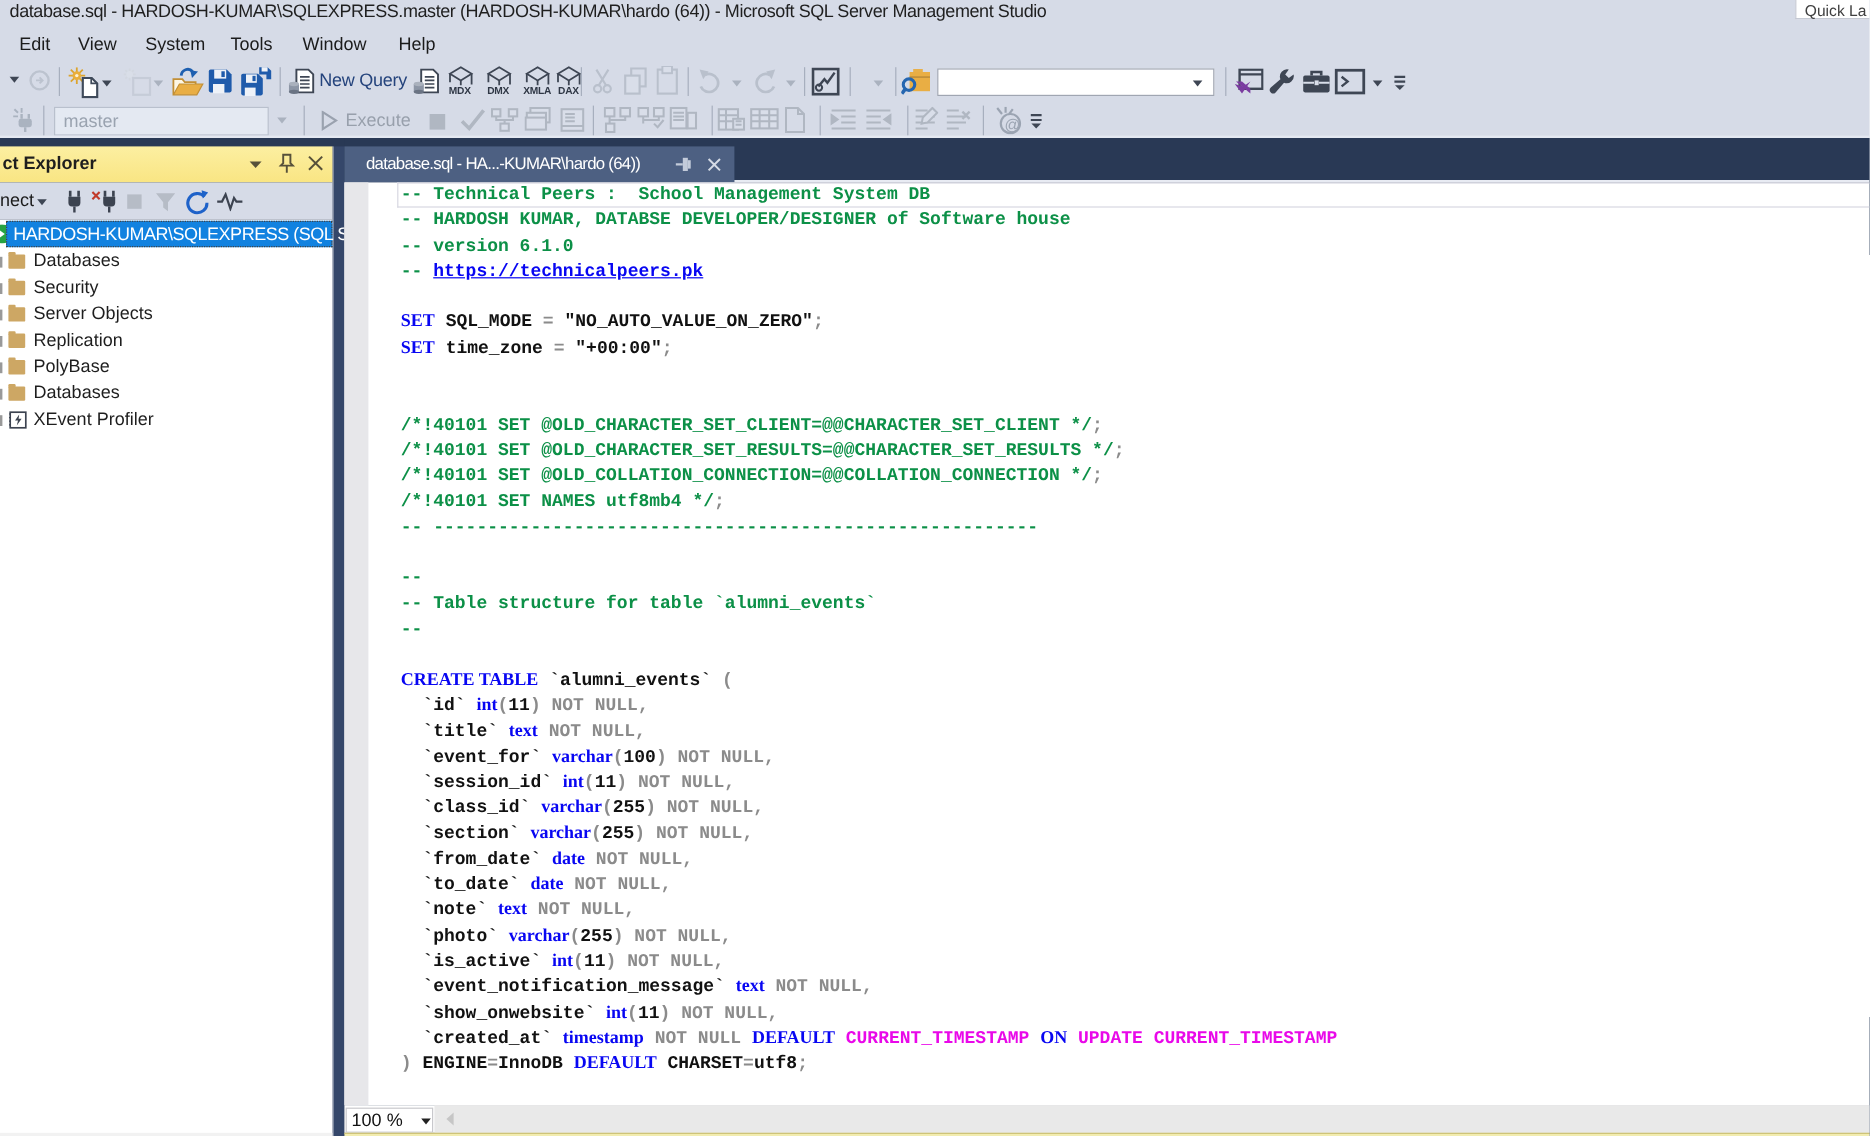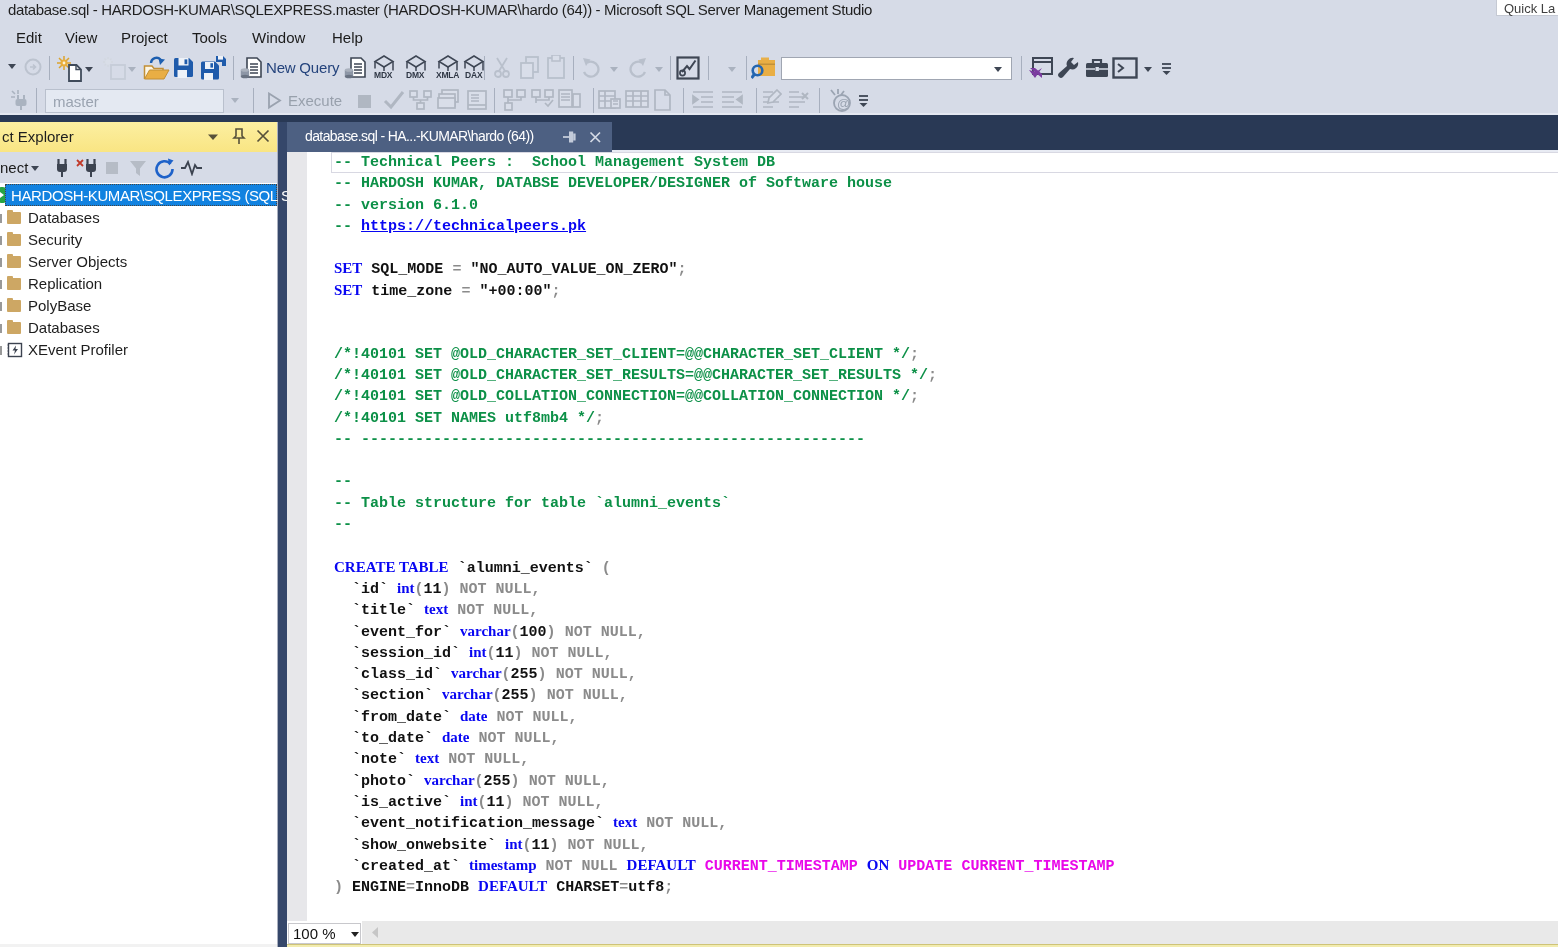--- a/index.html
+++ b/index.html
@@ -26,21 +26,21 @@
   #combo2 span:first-child { position:absolute; left:7px; top:3px; font-size:15px; color:#9aa3b0; }
   .gicon { fill:none; stroke:#b0b7c2; stroke-width:1.7; }
   .gicon rect { fill:#d9dee9; stroke:#b0b7c2; }
   .sqr { position:absolute; background:#b0b7c2; }
 
   
   #main { left:0; top:115px; width:1558px; height:832px; background:#293955; }
 
   
   #oe { left:0; top:7px; width:277px; height:827px; }
-  #oehead { left:0; top:0; width:277px; height:30px; background:linear-gradient(#fcefa1,#f9e583); }
+  #oehead { left:0; top:0; width:277px; height:30px; background:linear-gradient(#fcefa1,#f9e583);font-weight:bold; }
   #oehead .t { position:absolute; left:2px; top:6px; font-size:15px; color:#1e1e1e; }
   #oetool { left:0; top:30px; width:277px; height:31px; background:#D6DBE7; }
   #oetool .t { position:absolute; left:0px; top:7px; font-size:15px; color:#1b1b1b; }
   #oebody { left:0; top:61px; width:277px; height:766px; background:#ffffff; }
   .trow { position:absolute; left:0; width:277px; height:22px; font-size:15px; color:#1e1e1e; }
   .trow .txt { position:absolute; left:28px; top:2px; white-space:pre; }
   .stub { position:absolute; left:0; width:2px; height:9px; top:7px; background:#999; }
   .folder { position:absolute; left:7px; top:5px; width:14px; height:12px; background:#cda764; border-radius:1px; }
   .folder:before { content:""; position:absolute; left:0; top:-2px; width:6px; height:3px; background:#cda764; border-radius:1px 1px 0 0; }
   #selrow { position:absolute; left:5px; top:0px; width:272px; height:22px; background:#1182E0; border:1px dotted #444; }
@@ -73,21 +73,21 @@
 <body>
   <div class="abs" id="titlebar">
     <div class="abs t">database.sql - HARDOSH-KUMAR\SQLEXPRESS.master (HARDOSH-KUMAR\hardo (64)) - Microsoft SQL Server Management Studio</div>
     <div class="abs" id="quicklaunch">
       <span>Quick La</span>
     </div>
   </div>
   <div class="abs" id="menubar">
     <span class="mi" style="left:16px">Edit</span>
     <span class="mi" style="left:65px">View</span>
-    <span class="mi" style="left:121px">Project</span>
+    <span class="mi" style="left:121px">System</span>
     <span class="mi" style="left:192px">Tools</span>
     <span class="mi" style="left:252px">Window</span>
     <span class="mi" style="left:332px">Help</span>
   </div>
   <div class="abs" id="toolbar1">
     <span class="dd" style="left:8px; top:64px; margin-top:-52px;"></span>
     <svg class="abs" style="left:24px; top:6px;" width="18" height="18">
       <circle cx="9" cy="9" r="7.5" fill="none" stroke="#bcc3cf" stroke-width="2"></circle>
       <path d="M6 9 h5 M9 6.5 L11.5 9 L9 11.5" stroke="#bcc3cf" stroke-width="1.6" fill="none"></path>
     </svg>

